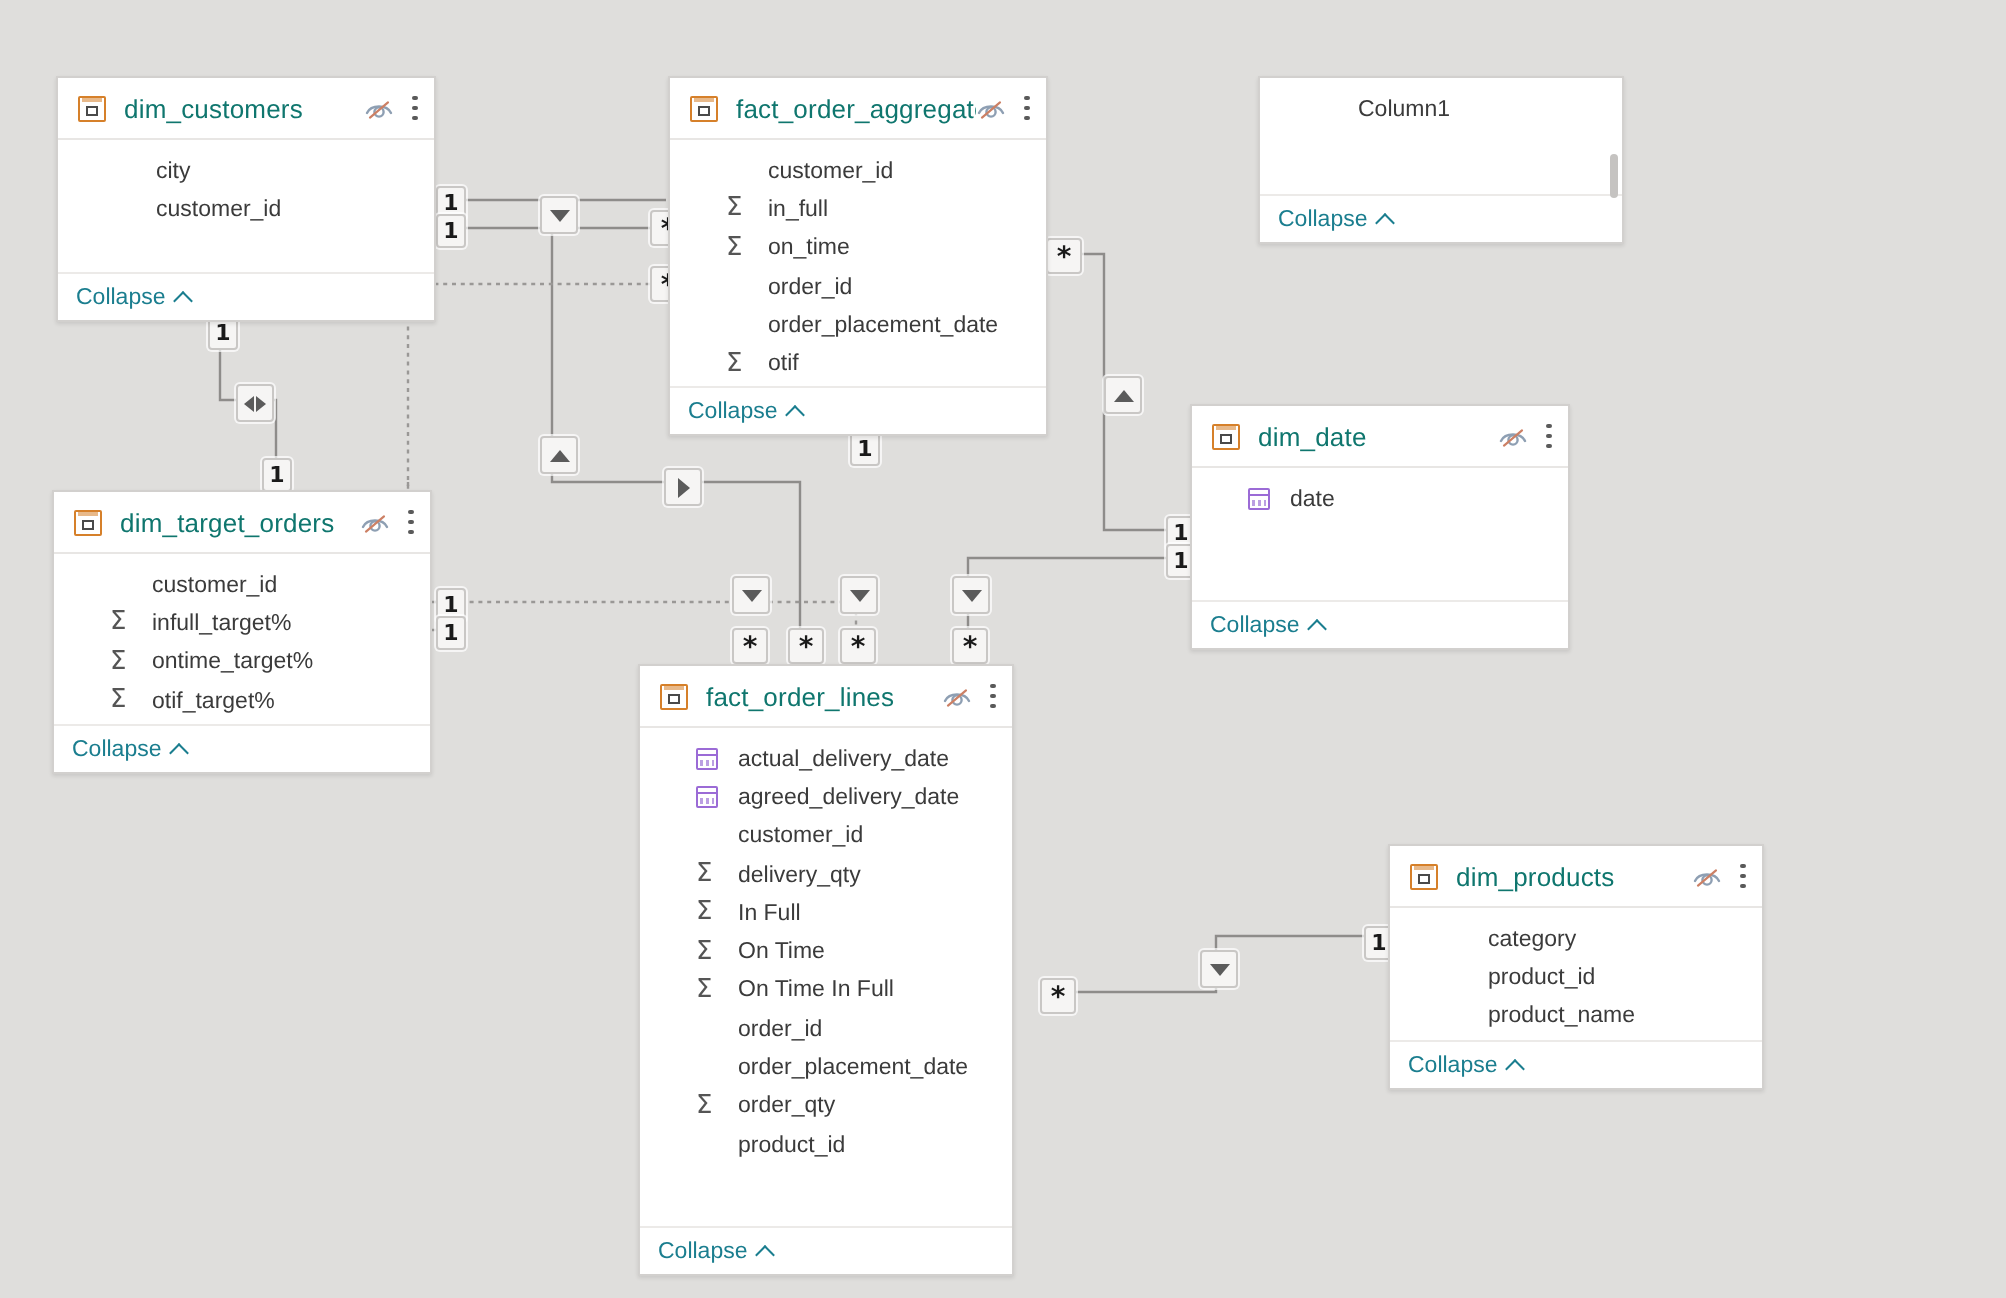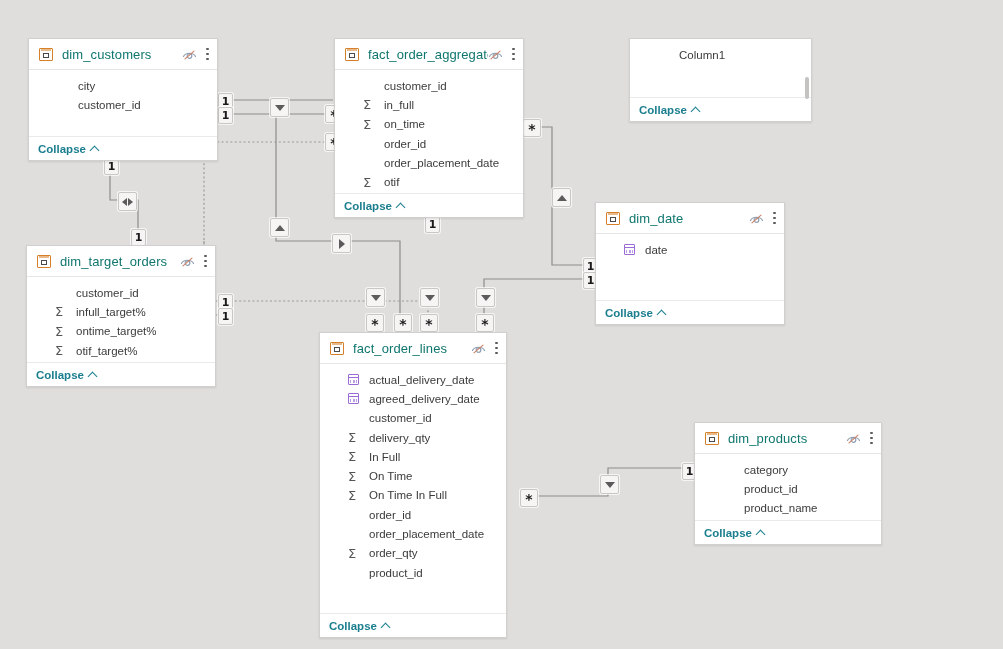--- a/index.html
+++ b/index.html
@@ -95,21 +95,21 @@
     background:
       linear-gradient(to right,#b79ae0 0 1.4px,transparent 1.4px 3.1px,#b79ae0 3.1px 4.5px,transparent 4.5px 6.2px,#b79ae0 6.2px 7.6px);
     background-size:100% 1.4px;
     background-repeat:repeat-y;
     opacity:.95;
   }
   .collapse{
     height:23px;display:flex;align-items:center;
     padding-left:9px;
     border-top:1px solid #eceae8;
-    font-size:11.5px;color:#1b7e8f;font-weight:bold;
+    font-size:11.5px;color:#1b7e8f;
   }
   .collapse .chev{
     margin-left:5px;width:9px;height:9px;position:relative;display:inline-block;
   }
   .collapse .chev::after{
     content:"";position:absolute;left:0.5px;top:3px;width:6px;height:6px;
     border-left:1.2px solid #1b7e8f;border-top:1.2px solid #1b7e8f;
     transform:rotate(45deg);
   }
   .scrollbar{

